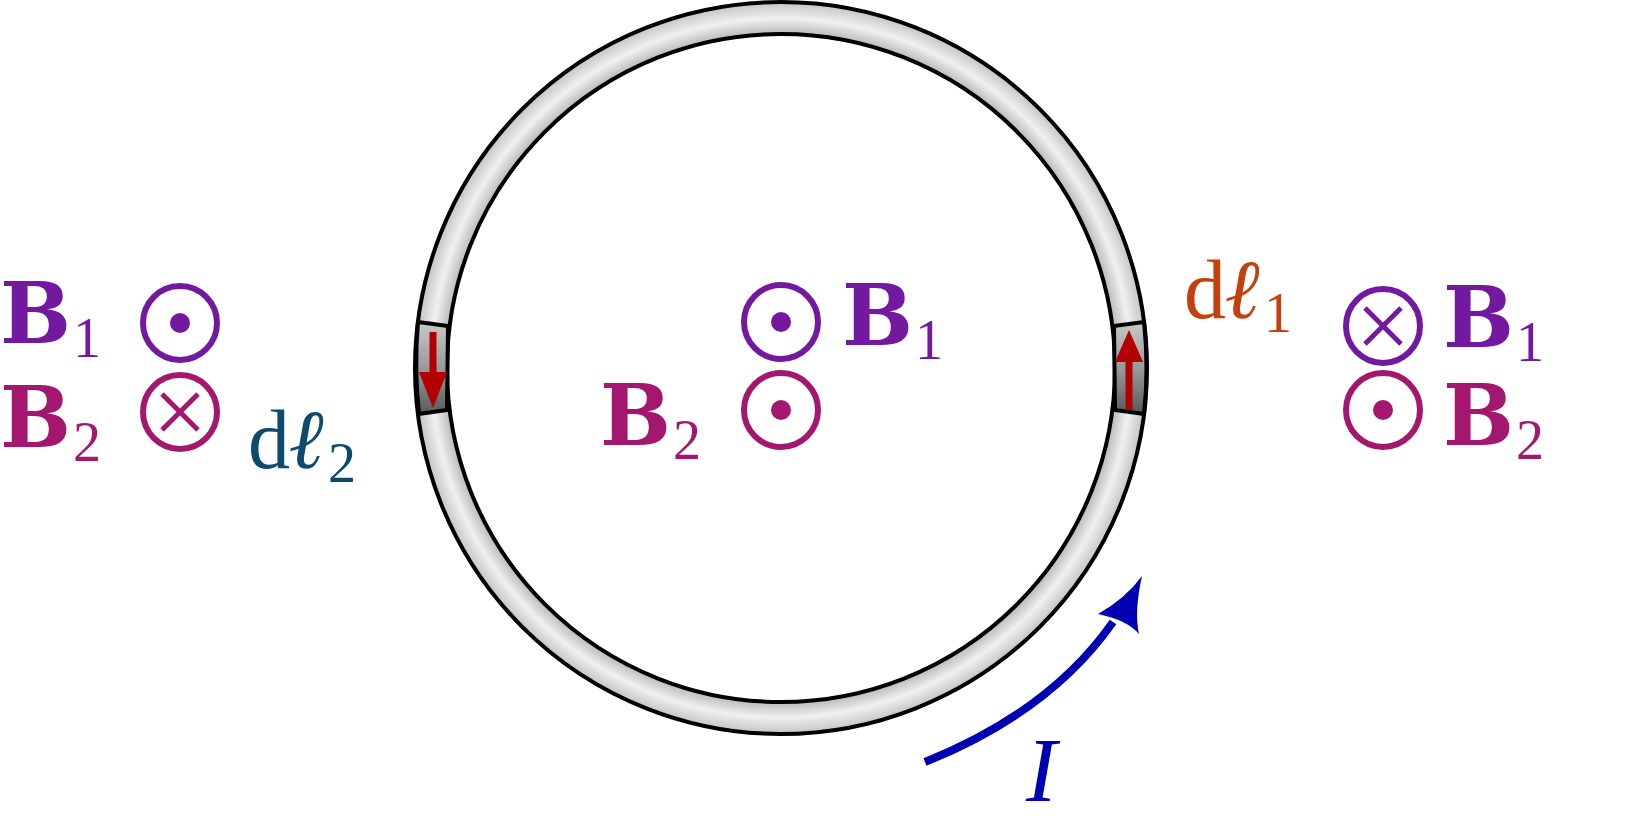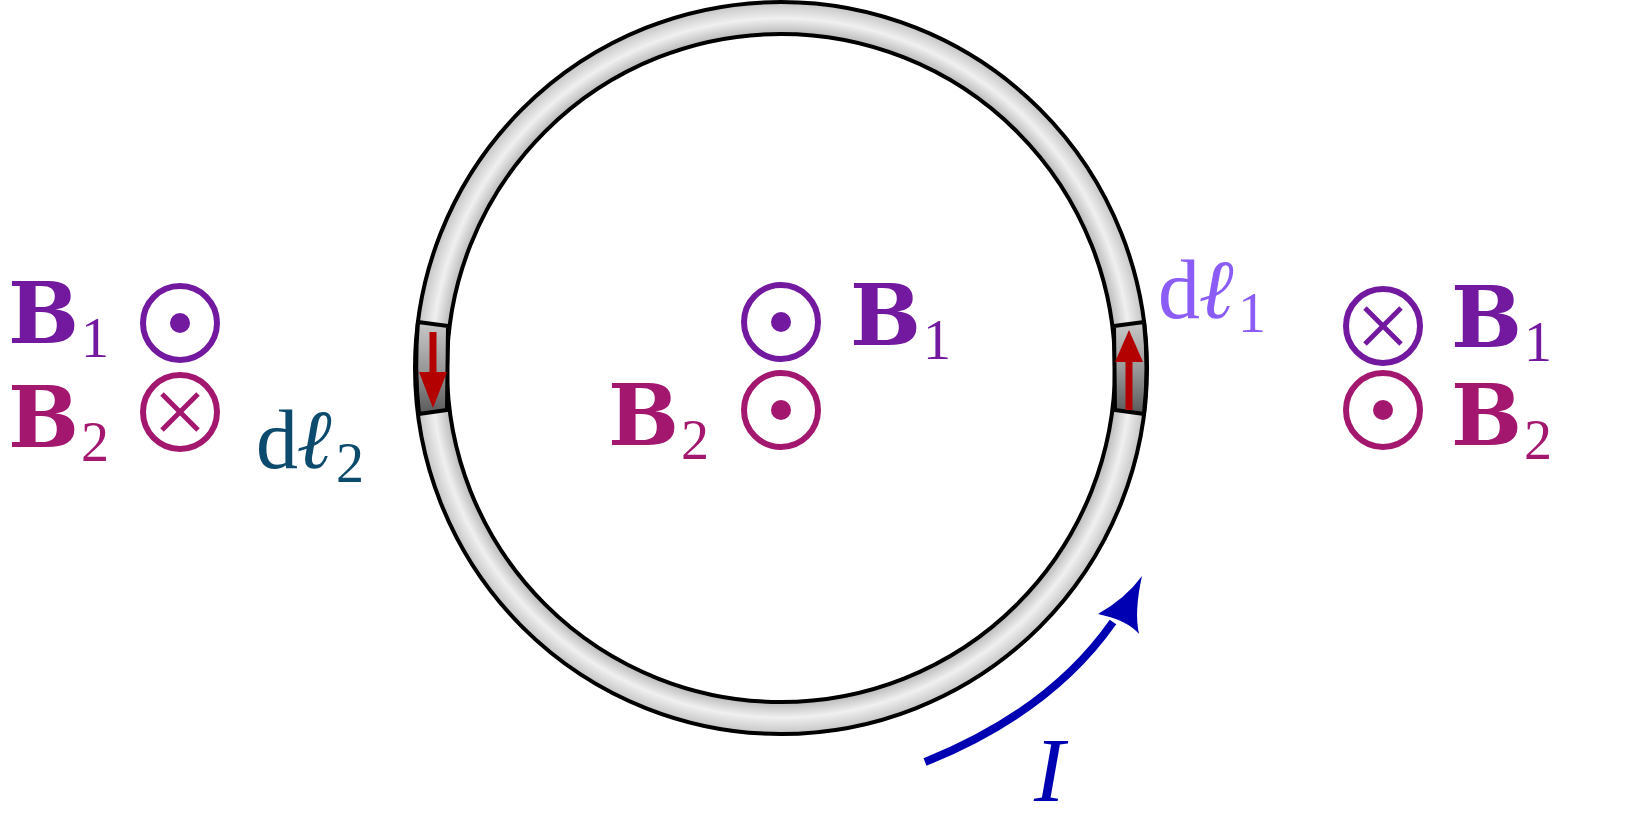--- a/index.html
+++ b/index.html
@@ -1,18 +1,18 @@
 <!DOCTYPE html>
 <html><head>
 <meta charset="utf-8">
 <style>
   html, body { margin: 0; padding: 0; background: #ffffff; }
   body { width: 1626px; height: 831px; position: relative; overflow: hidden; }
   svg { position: absolute; left: 0; top: 0; }
-  .lbl { position: absolute; white-space: nowrap; line-height: 1; margin-left: 8px; }
+  .lbl { position: absolute; white-space: nowrap; line-height: 1; }
   .B { font-family: "DejaVu Serif", serif; font-weight: bold; font-size: 84px; }
   .sub { font-family: "Liberation Serif", serif; font-weight: normal; font-size: 56px; position: relative; top: 14px; margin-left: 2px; }
   .dl { font-family: "Liberation Serif", serif; font-size: 84px; }
   .ell { font-style: italic; font-weight: bold; }
   .cur { font-family: "Liberation Serif", serif; font-style: italic; font-size: 92px; }
 </style>
 </head>
 <body>
 
 <svg width="1626" height="831" viewBox="0 0 1626 831">
@@ -97,21 +97,21 @@
   <span>d</span><span class="ell">ℓ</span><span class="sub">2</span>
 </div>
 
 <div class="lbl B" style="left:842px; top:274px; color:#7219a0;">
   <span>B</span><span class="sub">1</span>
 </div>
 <div class="lbl B" style="left:600px; top:374px; color:#a3176f;">
   <span>B</span><span class="sub">2</span>
 </div>
 
-<div class="lbl dl" style="left:1150px; top:248px; color:#8b5cf6;">
+<div class="lbl dl" style="left:1184px; top:248px; color:#c2410c;">
   <span>d</span><span class="ell">ℓ</span><span class="sub">1</span>
 </div>
 
 <div class="lbl B" style="left:1443px; top:276px; color:#7219a0;">
   <span>B</span><span class="sub">1</span>
 </div>
 <div class="lbl B" style="left:1443px; top:374px; color:#a3176f;">
   <span>B</span><span class="sub">2</span>
 </div>
 

